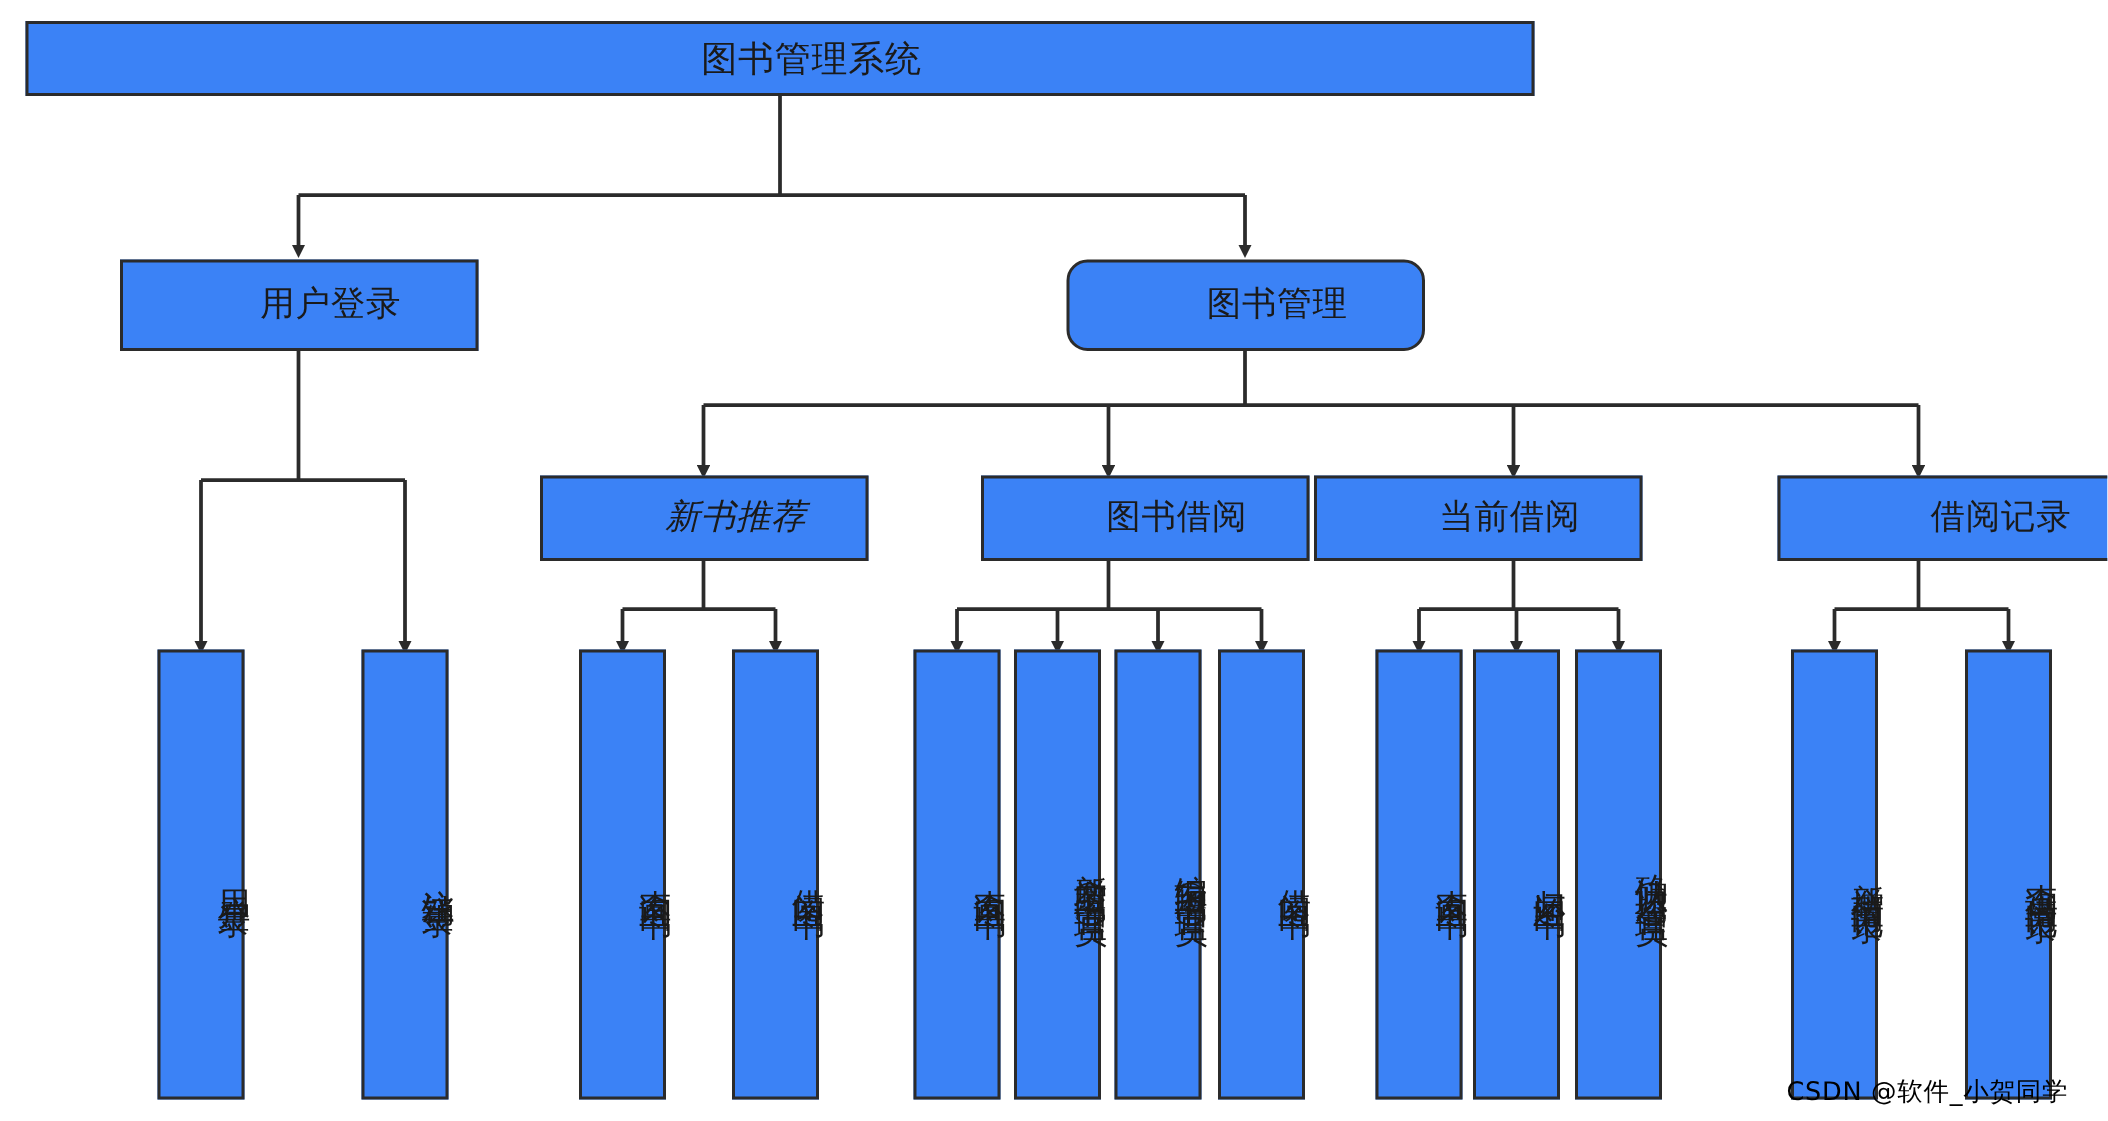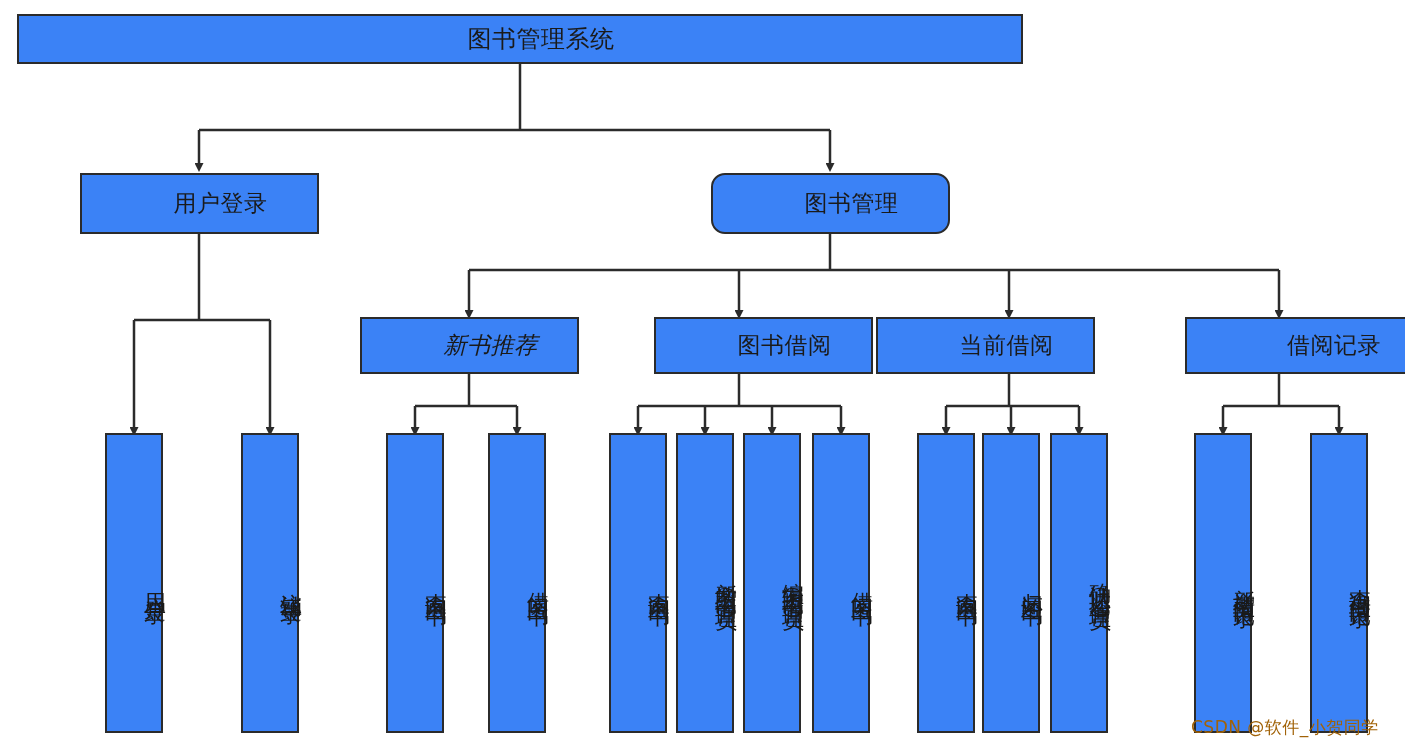--- a/index.html
+++ b/index.html
@@ -51,21 +51,21 @@
     white-space: nowrap;
     letter-spacing: 4px;
     line-height: 1;
   }
   .node.root {
     font-size: 24px;
   }
   .watermark {
     position: absolute;
     font-size: 17px;
-    color: #a16207;
+    color: #000000;
     white-space: nowrap;
     letter-spacing: 0.5px;
   }
 </style>
 </head>
 <body>
 
 <div id="canvas">
 
   <svg class="wires" viewBox="0 0 1405 747">

